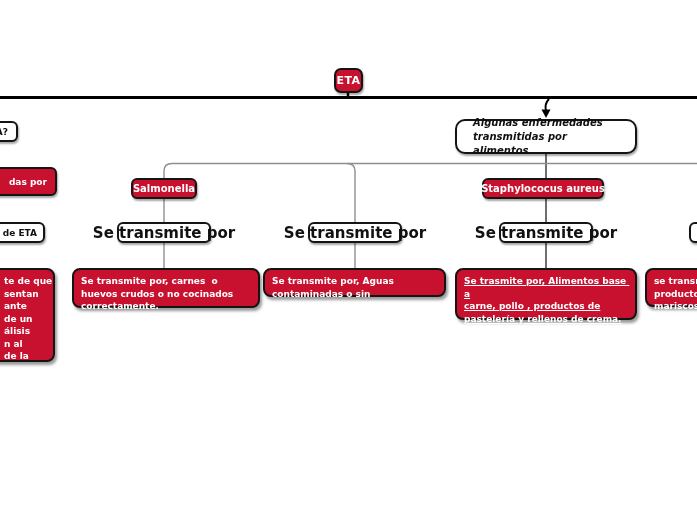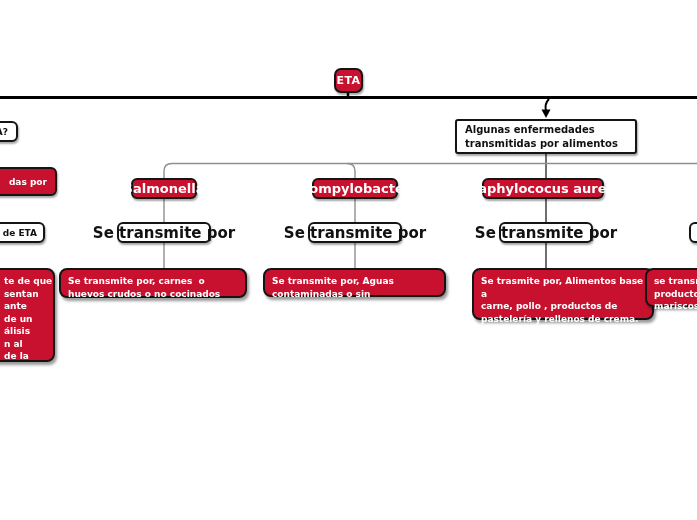--- a/index.html
+++ b/index.html
@@ -9,32 +9,32 @@
   }
   svg.wires{position:absolute;left:0;top:0;width:697px;height:520px;z-index:1;}
   .node{
     position:absolute;z-index:2;box-sizing:border-box;
     border:2px solid #141414;border-radius:6px;background:#ffffff;color:#111111;
     display:flex;align-items:center;justify-content:center;
     font-weight:bold;box-shadow:1px 2px 2px rgba(0,0,0,0.35);
   }
   .red{background:#C8112E;color:#ffffff;}
   .root{font-size:11px;letter-spacing:0.5px;border-radius:7px;text-align:right;}
-  .branch{font-size:13px;white-space:nowrap;}
+  .branch{font-size:10px;white-space:nowrap;}
   .link{font-size:15px;white-space:nowrap;background:#ffffff;}
   .desc{
     font-size:9px;line-height:12.5px;border-radius:8px;
     align-items:flex-start;justify-content:flex-start;
     padding:5px 7px;white-space:pre-wrap;text-align:left;
     box-shadow:2px 3px 3px rgba(0,0,0,0.4);
   }
   .summary{
-    font-size:10px;line-height:14px;border-radius:3px;
+    font-size:10px;line-height:14px;border-radius:10px;
     align-items:center;justify-content:flex-start;
-    padding:4px 8px;white-space:pre-wrap;text-align:left;
+    padding:4px 16px;white-space:pre-wrap;text-align:left;font-style:italic;
   }
   .cut-right{justify-content:flex-end;padding-right:8px;}
   .leftdesc{white-space:pre;padding-left:104px;align-items:flex-start;}
 </style>
 </head>
 <body>
 
 <div id="stage">
 
   <svg class="wires" viewBox="0 0 697 520">
@@ -69,32 +69,31 @@
   <div class="node red desc leftdesc" style="left:-102px;top:268px;width:157px;height:94px;">te de que
 sentan
 ante
 de un
 álisis
 n al
 de la</div>
 
   <div class="node red branch" style="left:131px;top:178px;width:66px;height:21px;">Salmonella</div>
   <div class="node link" style="left:117px;top:222px;width:94px;height:21px;">Se transmite por</div>
-  <div class="node red desc" style="left:59px;top:268px;width:188px;height:30px;">Se transmite por, carnes  o
+  <div class="node red desc" style="left:72px;top:268px;width:188px;height:40px;">Se transmite por, carnes  o
 huevos crudos o no cocinados
 correctamente.</div>
 
-  <div class="node red branch" style="left:312px;top:178px;width:86px;height:21px;">Compylobacter</div>
   <div class="node link" style="left:308px;top:222px;width:94px;height:21px;">Se transmite por</div>
   <div class="node red desc" style="left:263px;top:268px;width:183px;height:29px;">Se transmite por, Aguas
 contaminadas o sin enfermedades</div>
 
   <div class="node red branch" style="left:482px;top:178px;width:122px;height:21px;text-align:right;">Staphylococus aureus</div>
   <div class="node link" style="left:499px;top:222px;width:94px;height:21px;">Se transmite por</div>
-  <div class="node red desc" style="left:472px;top:268px;width:182px;height:52px;">Se trasmite por, Alimentos base a
+  <div class="node red desc" style="left:455px;top:268px;width:182px;height:52px;text-decoration:underline;">Se trasmite por, Alimentos base a
 carne, pollo , productos de
 pastelería y rellenos de crema.</div>
 
   <div class="node link" style="left:689px;top:222px;width:100px;height:21px;justify-content:flex-start;padding-left:5px;">Se transmite por</div>
   <div class="node red desc" style="left:645px;top:268px;width:130px;height:39px;">se transm
 productos
 mariscos</div>
 
 </div>
 

